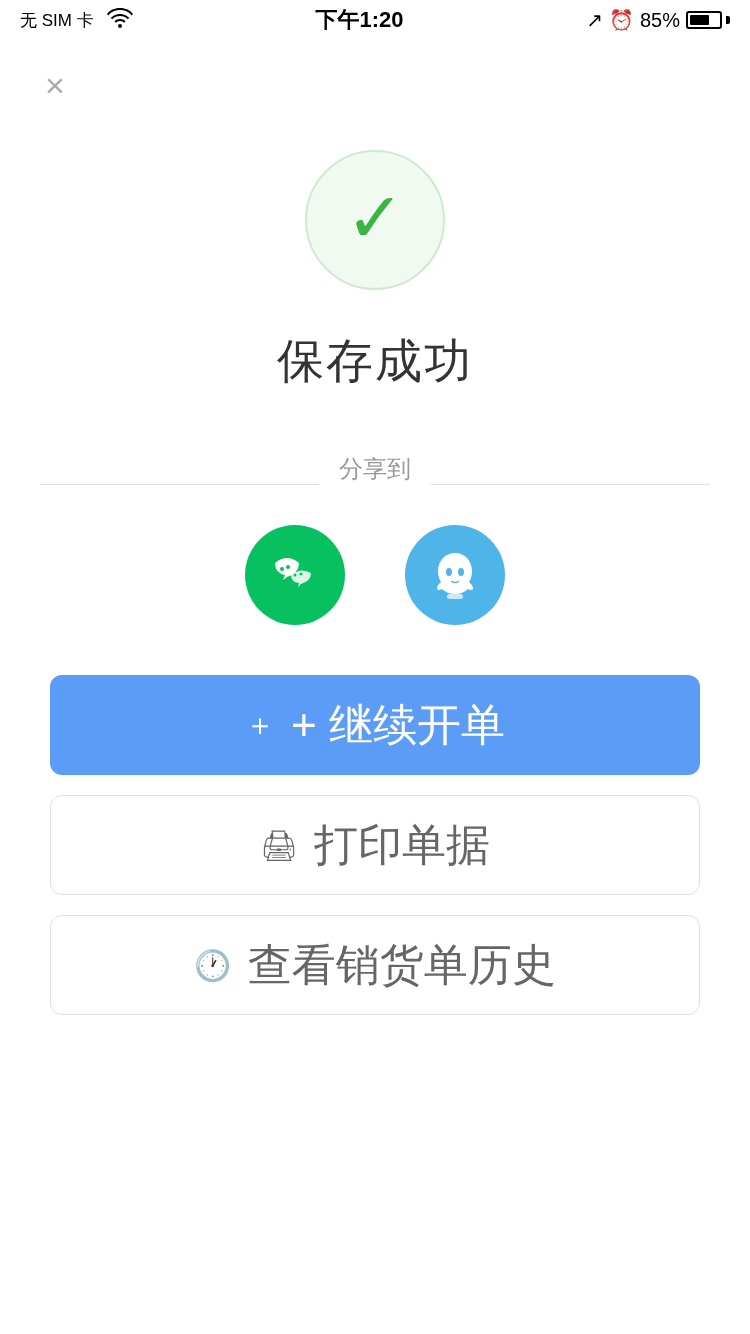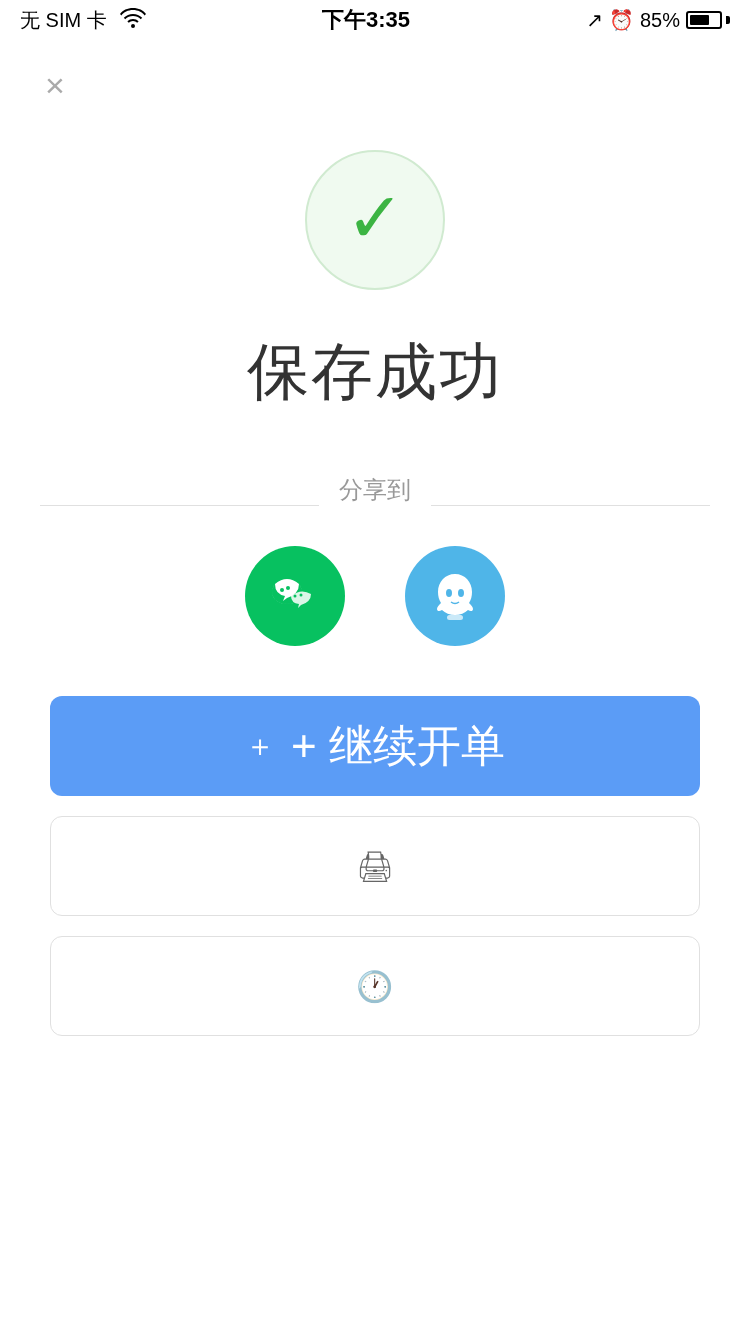--- a/index.html
+++ b/index.html
@@ -23,21 +23,21 @@
       justify-content: space-between;
       padding: 0 20px;
       font-size: 22px;
       font-weight: 500;
       color: #000;
     }
     .status-left {
       display: flex;
       align-items: center;
       gap: 13px;
-      font-size: 20px;
+      font-size: 17px;
     }
     .status-center {
       font-size: 22px;
       font-weight: 600;
     }
     .status-right {
       display: flex;
       align-items: center;
       gap: 6px;
       font-size: 20px;
@@ -112,21 +112,21 @@
     }
     .checkmark {
       font-size: 70px;
       color: #3cb443;
       line-height: 1;
       margin-top: -4px;
     }
 
     
     .success-title {
-      font-size: 62px;
+      font-size: 47px;
       font-weight: 400;
       color: #333333;
       margin-bottom: 60px;
       letter-spacing: 2px;
     }
 
     
     .share-section {
       width: 100%;
       margin-bottom: 50px;
@@ -217,21 +217,21 @@
 
 <div class="status-bar">
   <div class="status-left">
     <span>无 SIM 卡</span>
     <span>
       <svg width="26" height="20" viewBox="0 0 26 20">
         <path d="M13 16a2 2 0 1 1 0 4 2 2 0 0 1 0-4zm0-5a8 8 0 0 1 5.66 2.34l-1.42 1.42a6 6 0 0 0-8.48 0L7.34 13.34A8 8 0 0 1 13 11zm0-5a13 13 0 0 1 9.19 3.81l-1.41 1.41A11 11 0 0 0 13 8a11 11 0 0 0-7.78 3.22L3.81 9.81A13 13 0 0 1 13 6zm0-6C7.48 0 2.48 2.24 0 5.99l1.41 1.41C3.58 4.22 8.07 2 13 2s9.42 2.22 11.59 5.4L26 5.99C23.52 2.24 18.52 0 13 0z" fill="#000"></path>
       </svg>
     </span>
   </div>
-  <div class="status-center">下午3:35</div>
+  <div class="status-center">下午1:20</div>
   <div class="status-right">
     <span>↗</span>
     <span>⏰</span>
     <span>85%</span>
     <div class="battery-icon">
       <div class="battery-body">
         <div class="battery-fill"></div>
       </div>
       <div class="battery-tip"></div>
     </div>
@@ -287,19 +287,21 @@
     </div>
   </div>
 
   <div class="actions">
     <button class="action-btn action-btn-primary">
       <span class="btn-icon">＋</span>
       <span class="btn-label">+ 继续开单</span>
     </button>
     <button class="action-btn action-btn-secondary">
       <span class="btn-icon">🖨</span>
+      <span class="btn-label">打印单据</span>
     </button>
     <button class="action-btn action-btn-secondary">
       <span class="btn-icon">🕐</span>
+      <span class="btn-label">查看销货单历史</span>
     </button>
   </div>
 
 </div>
 
 </body></html>

